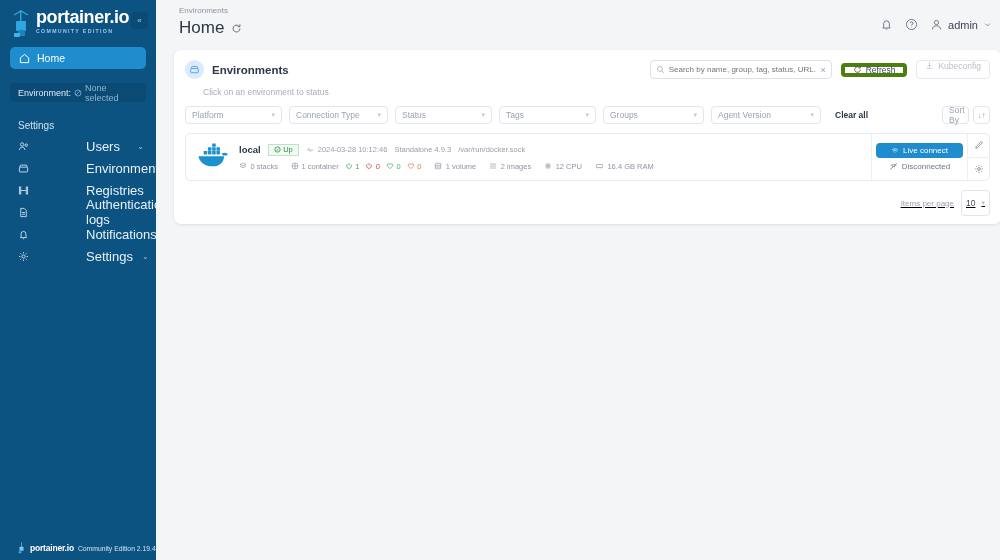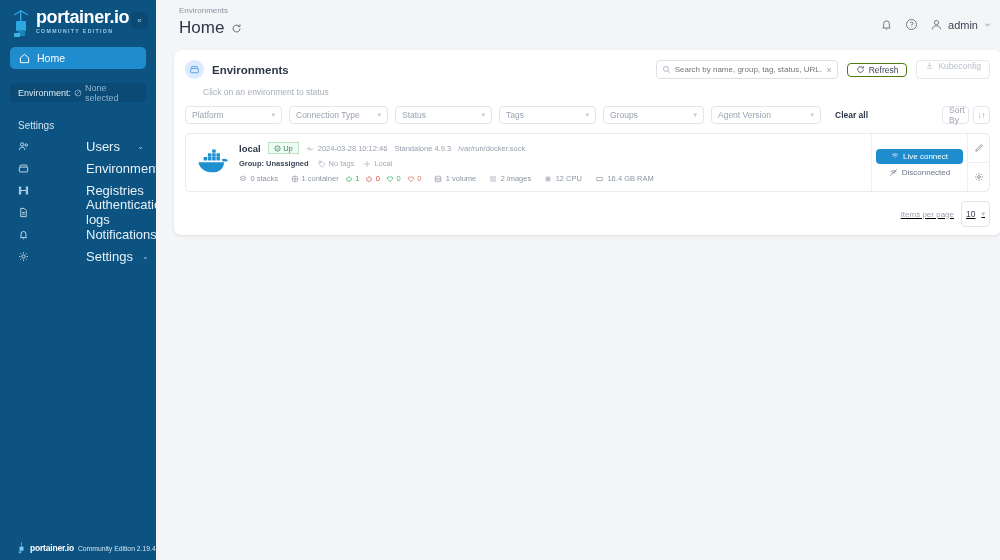--- a/index.html
+++ b/index.html
@@ -102,21 +102,21 @@
   .search-box {
     width: 182px; height: 19px; border: 1px solid #dde1e7; border-radius: 4px;
     display: flex; align-items: center; gap: 4px; padding: 0 5px; background: #fff;
   }
   .search-box input {
     border: none; outline: none; flex: 1; font-size: 8px; color: #9aa2b1;
     font-family: "Liberation Sans", sans-serif; background: transparent;
   }
   .search-box .clear { color: #9aa2b1; font-size: 9px; cursor: pointer; }
   .btn-refresh {
-    height: 14px; border: 1px solid #4d7c0f; border-radius: 4px; background: #fff;
+    height: 14px; border: 4px solid #4d7c0f; border-radius: 4px; background: #fff;
     display: flex; align-items: center; gap: 4px; padding: 0 8px;
     font-size: 8.5px; color: #3d4657; cursor: pointer;
     font-family: "Liberation Sans", sans-serif;
   }
   .btn-kube {
     height: 19px; border: 1px solid #e6e9ee; border-radius: 4px; background: #fff;
     display: flex; gap: 4px; padding: 0 8px;
     font-size: 8.5px; color: #b9bfc9; cursor: pointer;
     font-family: "Liberation Sans", sans-serif;
   }
@@ -466,36 +466,20 @@
               <span class="meta">
                 <svg width="8" height="8" viewBox="0 0 16 16" fill="none" stroke="#98a0ad" stroke-width="1.3">
                   <path d="M1.5 8h3l1.5-3 2.5 6 1.8-3h4.2"></path>
                 </svg>
                 <span>2024-03-28 10:12:46</span>
               </span>
               <span class="meta">Standalone 4.9.3</span>
               <span class="meta">/var/run/docker.sock</span>
             </div>
 
-            <div class="row2">
-              <span class="grp">Group: Unassigned</span>
-              <span class="chiptxt">
-                <svg width="8" height="8" viewBox="0 0 16 16" fill="none" stroke="#a3aab6" stroke-width="1.3">
-                  <path d="M2 8.6V2.6h6L14 8.6 8 14.6z"></path>
-                    <circle cx="5" cy="5.4" r="0.9"></circle>
-                </svg>
-                <span>No tags</span>
-              </span>
-              <span class="chiptxt">
-                <svg width="8" height="8" viewBox="0 0 16 16" fill="none" stroke="#a3aab6" stroke-width="1.3">
-                  <path d="M8 2v12M2 8h12"></path>
-                </svg>
-                <span>Local</span>
-              </span>
-            </div>
 
             <div class="row3">
               <span class="stat">
                 <svg width="8" height="8" viewBox="0 0 16 16" fill="none" stroke="#8d95a3" stroke-width="1.3">
                   <path d="M8 2 14 5 8 8 2 5z"></path>
                     <path d="M2 8.5 8 11.5 14 8.5"></path>
                 </svg>
                 <span>0 stacks</span>
               </span>
 

